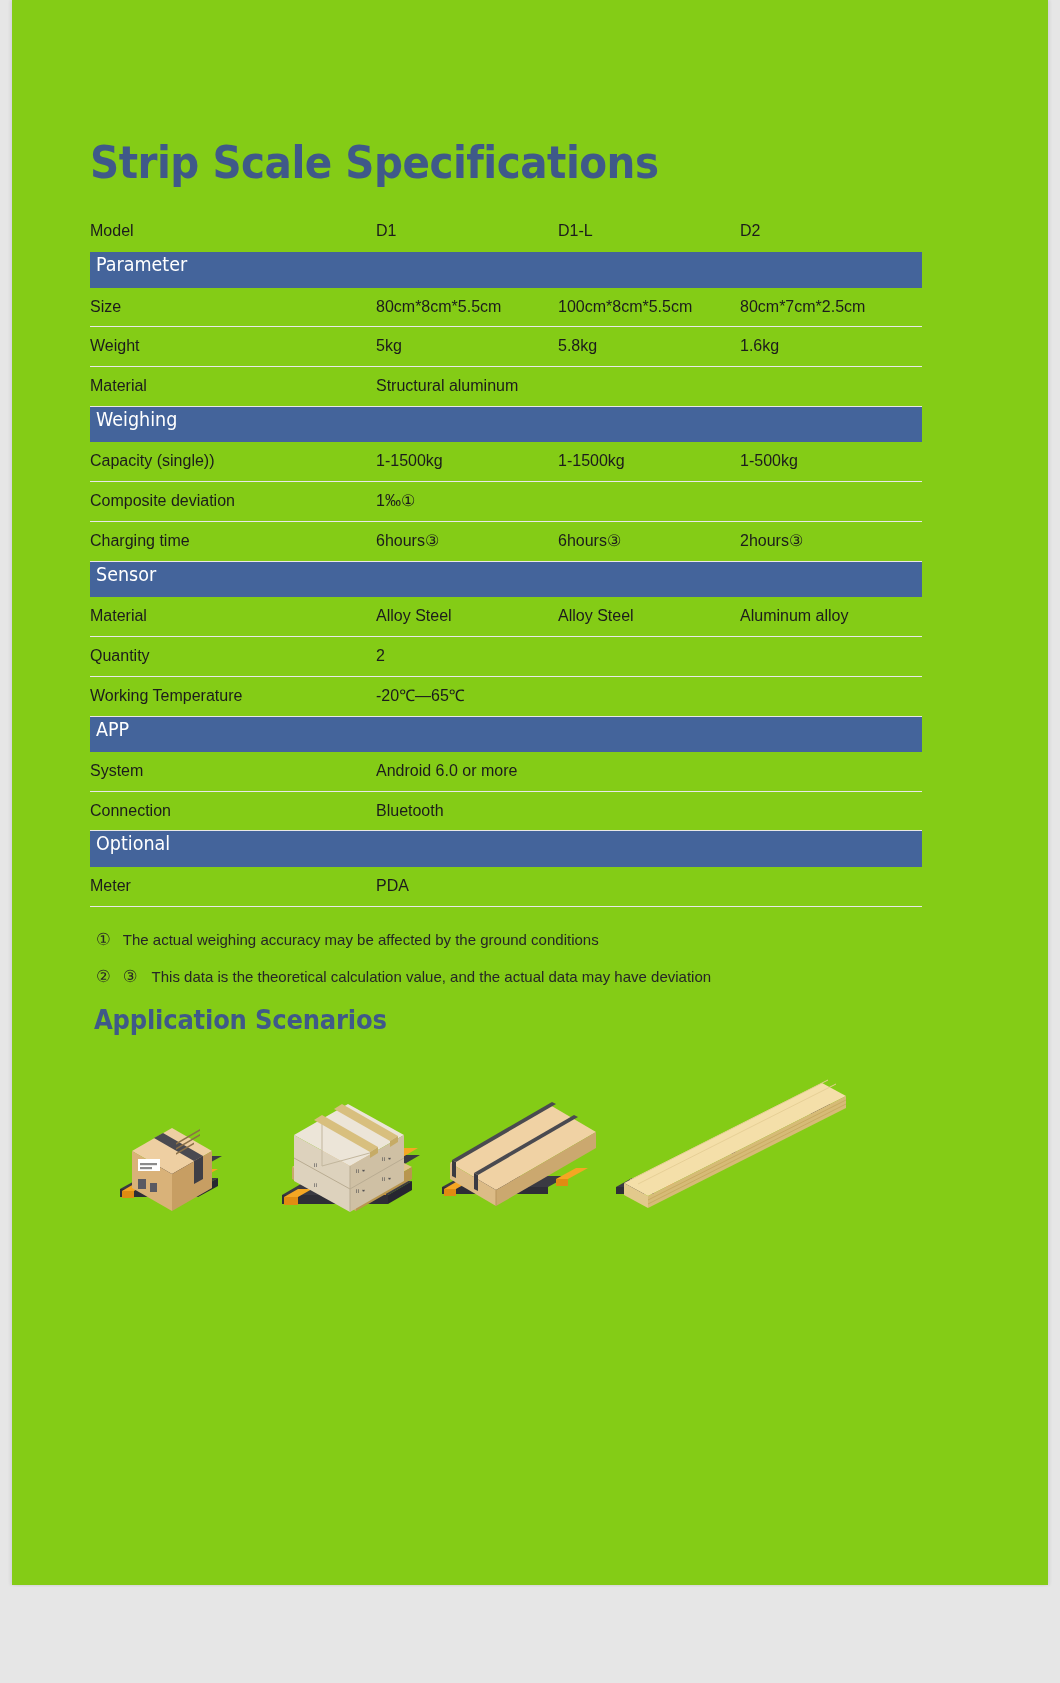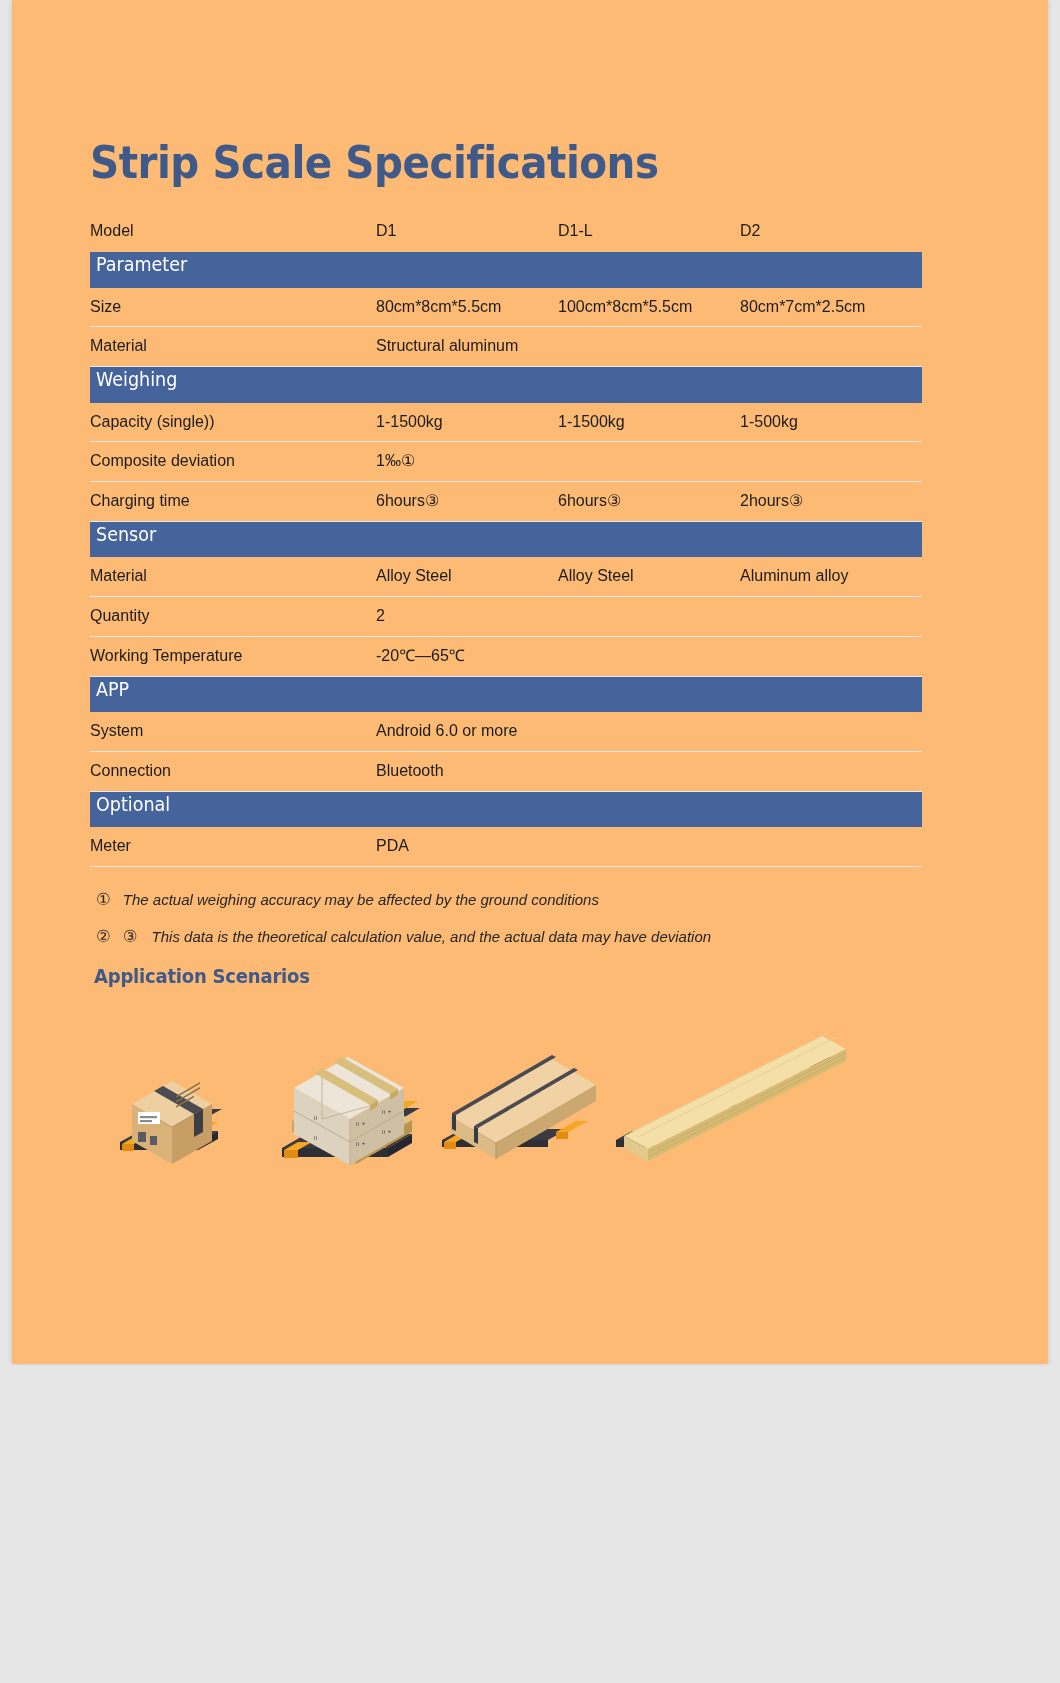--- a/index.html
+++ b/index.html
@@ -3,22 +3,22 @@
 <meta charset="utf-8">
 <style>
   * { margin:0; padding:0; box-sizing:border-box; }
   html, body {
     width:1060px; height:1683px;
     background:#e6e6e6;
     font-family:"Liberation Sans", sans-serif;
   }
   .page {
     position:absolute; left:12px; top:0;
-    width:1036px; height:1364px;
-    background:#fdba74;
+    width:1036px; height:1585px;
+    background:#84cc16;
     box-shadow:-2px 0 3px rgba(0,0,0,0.07), 2px 0 3px rgba(0,0,0,0.07);
   }
   .inner { position:absolute; left:78px; top:0; width:840px; }
 
   h1.title {
     margin-top:138px;
     font-family:"DejaVu Sans Condensed","Liberation Sans Narrow","Liberation Sans",sans-serif;
     font-size:45px; font-weight:bold; letter-spacing:-0.5px;
     color:#3f5989; line-height:1.1;
   }
@@ -57,25 +57,25 @@
   tr.lastrow td { border-bottom:1px solid #e8e8e8; }
 
   .notes { margin-top:22px; width:832px; }
   .note {
     display:flex; align-items:flex-start;
     font-size:15px; color:#262626; margin-bottom:17px;
     padding-left:6px;
   }
   .note .circ { font-size:16.5px; margin-right:12px; line-height:1.25; }
   .note .circ2 { font-size:16.5px; margin-right:14px; line-height:1.25; }
-  .note .txt { line-height:1.3; padding-top:1px;font-style:italic; }
+  .note .txt { line-height:1.3; padding-top:1px; }
 
   h2.subtitle {
     font-family:"DejaVu Sans Condensed","Liberation Sans Narrow","Liberation Sans",sans-serif;
-    font-size:20px; font-weight:bold;
+    font-size:27px; font-weight:bold;
     color:#3f5989; letter-spacing:-0.2px;
     padding-left:4px;
   }
 
   .scenes { position:relative; margin-top:24px; height:200px; width:840px; }
   .scene { position:absolute; }
 </style>
 </head>
 <body>
 
@@ -101,20 +101,26 @@
         </tr>
 
         <tr class="section">
           <td colspan="4">Parameter</td>
         </tr>
         <tr>
           <td class="label">Size</td>
           <td class="val">80cm*8cm*5.5cm</td>
           <td class="val">100cm*8cm*5.5cm</td>
           <td class="val">80cm*7cm*2.5cm</td>
+        </tr>
+        <tr>
+          <td class="label">Weight</td>
+          <td class="val">5kg</td>
+          <td class="val">5.8kg</td>
+          <td class="val">1.6kg</td>
         </tr>
         <tr>
           <td class="label">Material</td>
           <td class="val" colspan="3">Structural aluminum</td>
         </tr>
 
         <tr class="section">
           <td colspan="4">Weighing</td>
         </tr>
         <tr>

